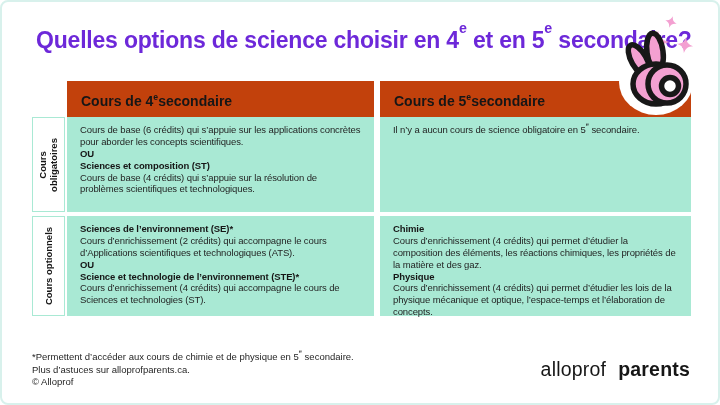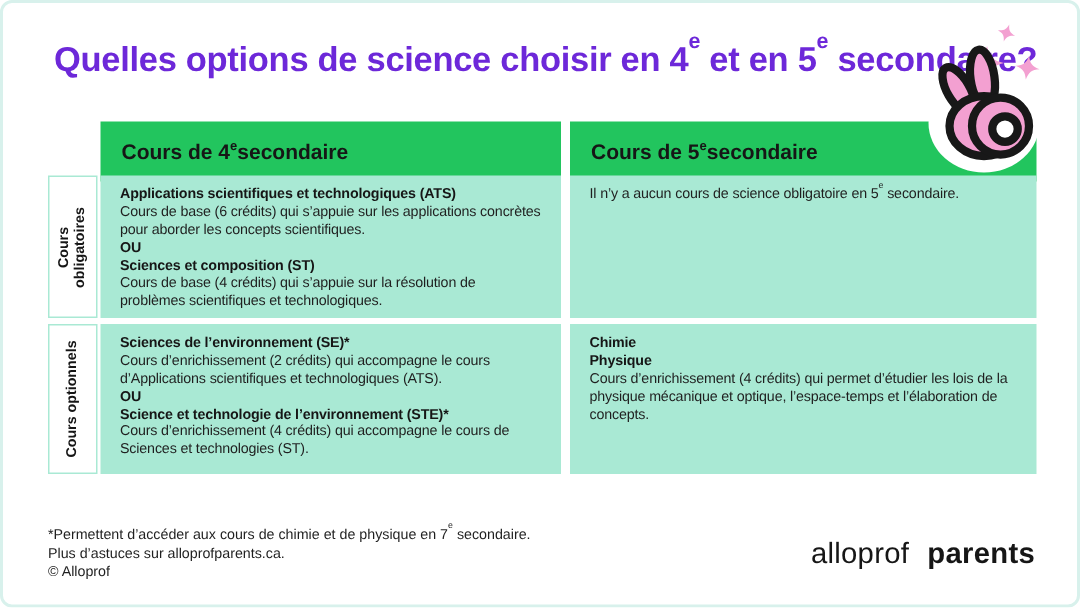--- a/index.html
+++ b/index.html
@@ -10,21 +10,21 @@
   }
   .title{
     position:absolute;left:30px;top:20px;margin:4px;
     font-size:23px;font-weight:700;color:#6d28d9;letter-spacing:-0.2px;
   }
   sup.e{font-size:62%;position:relative;top:-0.45em;font-weight:inherit;}
   
   .decor{position:absolute;left:612px;top:4px;width:104px;height:112px;z-index:5;}
   
   .hcell{
-    position:absolute;height:40px;background:#22c55e;
+    position:absolute;height:40px;background:#c2410c;
     display:flex;align-items:center;padding-left:14px;box-sizing:border-box;
     font-size:14px;font-weight:700;color:#161616;
   }
   .hcell.left{left:65px;top:79px;width:307px;}
   .hcell.right{left:378px;top:79px;width:311px;}
   .cell{
     position:absolute;background:#a9e9d4;box-sizing:border-box;
     padding:7px 12px 6px 13px;font-size:9.5px;line-height:1.25;
     letter-spacing:-0.1px;color:#1f1f1f;
   }
@@ -80,21 +80,20 @@
   <div class="hcell right">
       <span>Cours de 5</span>
       <sup class="e">e</sup>
       <span> secondaire</span>
     </div>
 
   <div class="vlabel r1">
     <div class="inner">Cours obligatoires</div>
   </div>
   <div class="cell r1 c4">
-    <div class="b">Applications scientifiques et technologiques (ATS)</div>
     <div class="t">Cours de base (6 crédits) qui s’appuie sur les applications concrètes pour aborder les concepts scientifiques.</div>
     <div class="b">OU</div>
     <div class="b">Sciences et composition (ST)</div>
     <div class="t">Cours de base (4 crédits) qui s’appuie sur la résolution de problèmes scientifiques et technologiques.</div>
   </div>
   <div class="cell r1 c5">
     <span>Il n’y a aucun cours de science obligatoire en 5</span><sup class="e">e</sup><span> secondaire.</span>
   </div>
 
   <div class="vlabel r2">
@@ -102,26 +101,27 @@
   </div>
   <div class="cell r2 c4">
     <div class="b">Sciences de l’environnement (SE)*</div>
     <div class="t">Cours d’enrichissement (2 crédits) qui accompagne le cours d’Applications scientifiques et technologiques (ATS).</div>
     <div class="b">OU</div>
     <div class="b">Science et technologie de l’environnement (STE)*</div>
     <div class="t">Cours d’enrichissement (4 crédits) qui accompagne le cours de Sciences et technologies (ST).</div>
   </div>
   <div class="cell r2 c5">
     <div class="b">Chimie</div>
+    <div class="t">Cours d’enrichissement (4 crédits) qui permet d’étudier la composition des éléments, les réactions chimiques, les propriétés de la matière et des gaz.</div>
     <div class="b">Physique</div>
     <div class="t">Cours d’enrichissement (4 crédits) qui permet d’étudier les lois de la physique mécanique et optique, l’espace-temps et l’élaboration de concepts.</div>
   </div>
 
   <div class="footer">
-    <div><span>*Permettent d’accéder aux cours de chimie et de physique en 7</span><sup class="e">e</sup><span> secondaire.</span></div>
+    <div><span>*Permettent d’accéder aux cours de chimie et de physique en 5</span><sup class="e">e</sup><span> secondaire.</span></div>
     <div>Plus d’astuces sur alloprofparents.ca.</div>
     <div>© Alloprof</div>
   </div>
 
   <div class="logo">
     <span class="l1">alloprof</span><span class="l2">parents</span>
   </div>
 
 </div>
 

